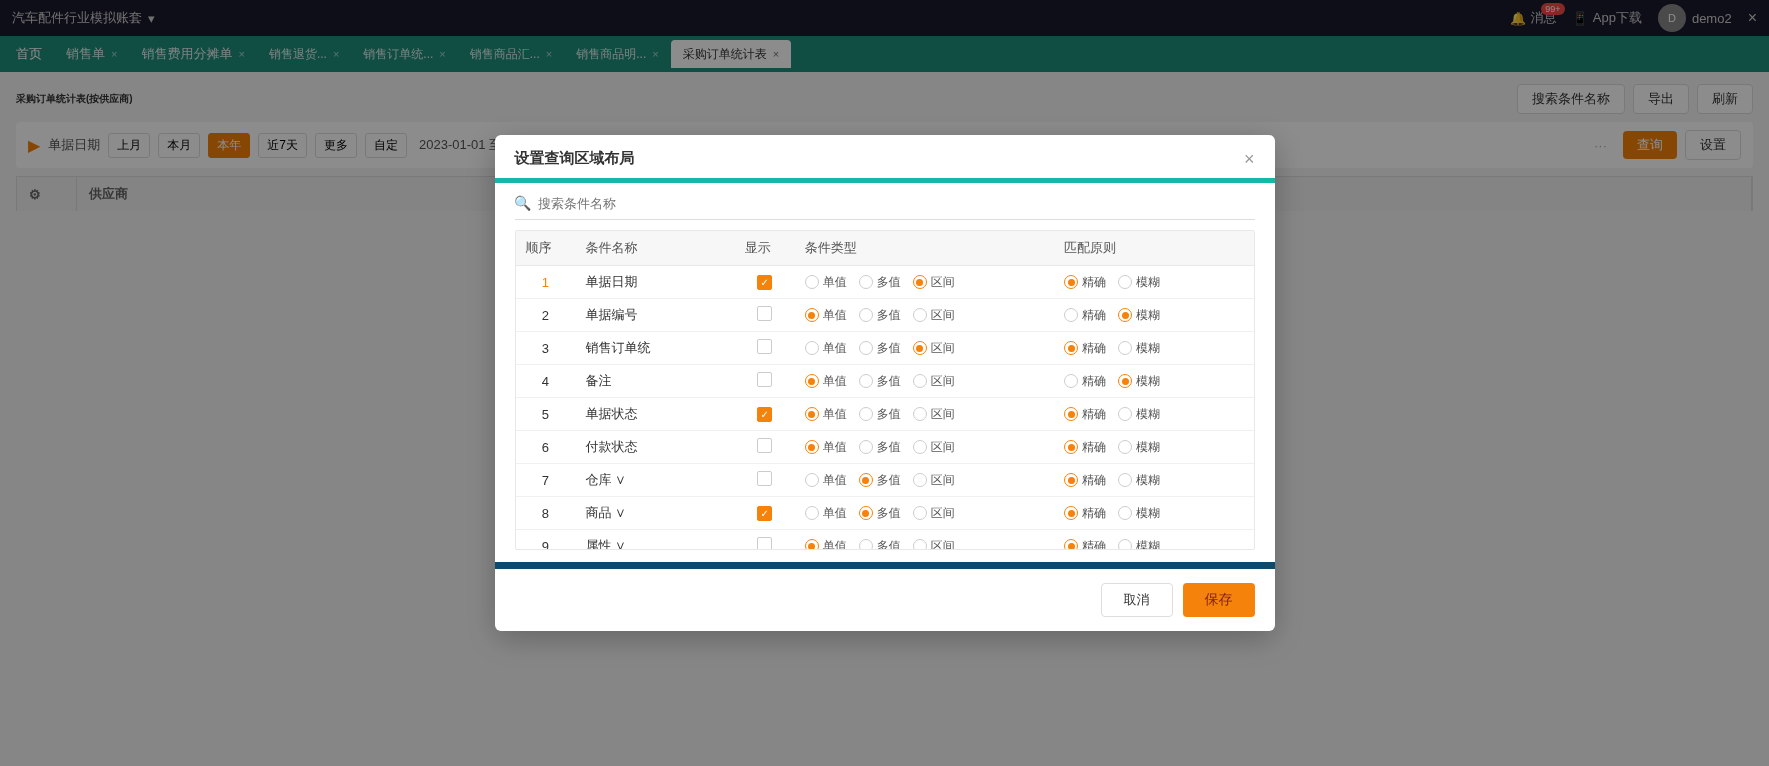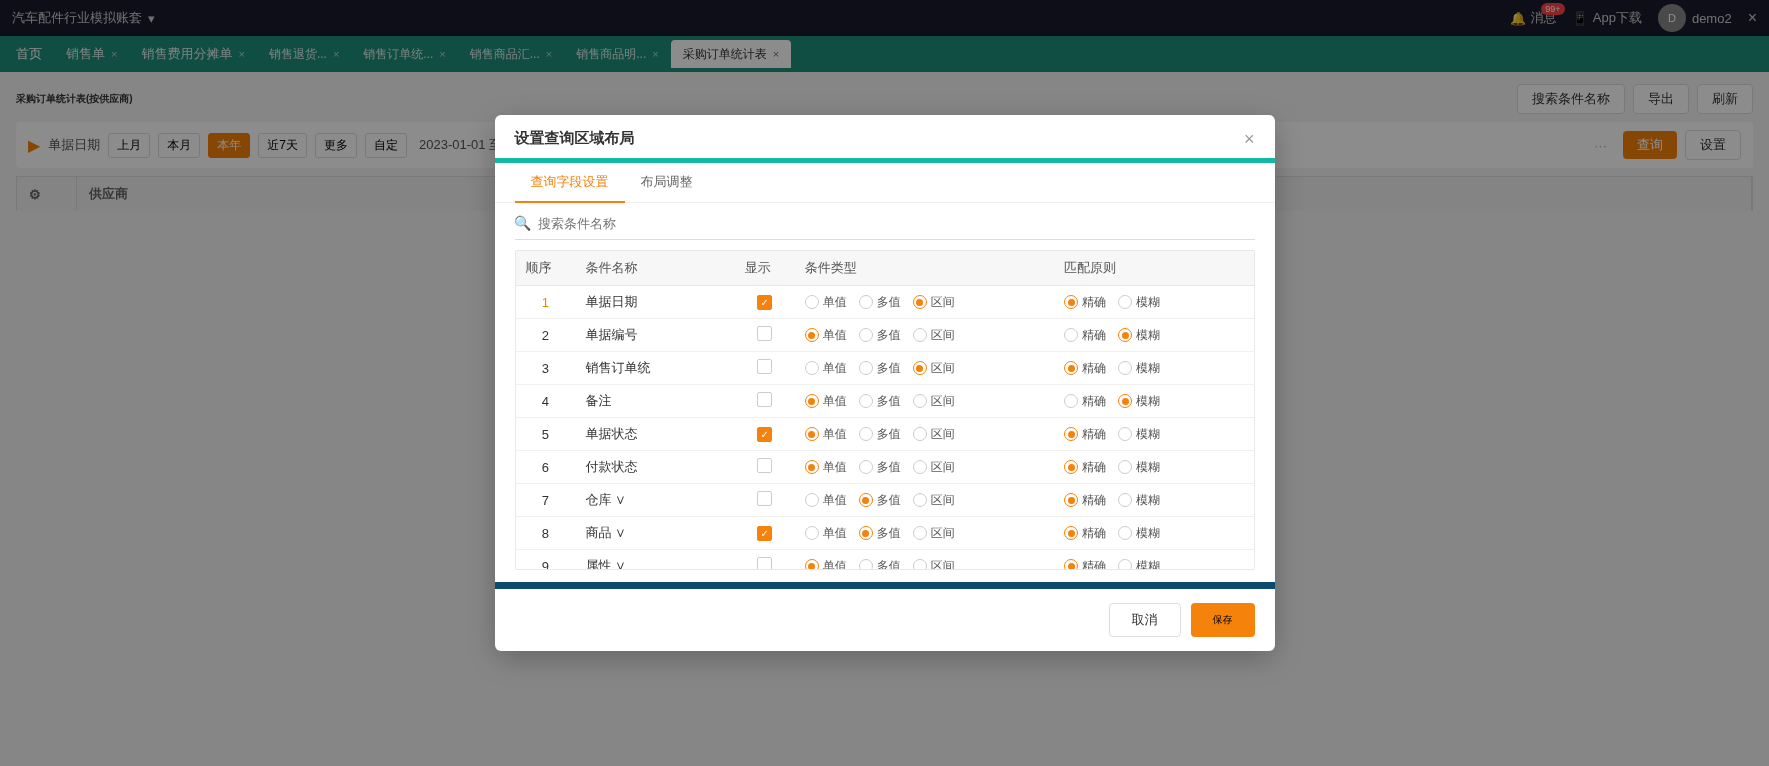--- a/index.html
+++ b/index.html
@@ -291,26 +291,26 @@
       background: white;
       color: #333;
       border: 1px solid #ddd;
       border-radius: 4px;
       padding: 7px 22px;
       cursor: pointer;
       font-size: 13px;
     }
     .btn-save {
       background: #f5820a;
-      color: #000000;
+      color: #7f1d1d;
       border: none;
       border-radius: 4px;
       padding: 7px 22px;
       cursor: pointer;
-      font-size: 10px;
+      font-size: 14px;
     }
     .notification-wrap { position: relative; display: inline-flex; align-items: center; }
     .notif-badge {
       position: absolute;
       top: -6px; right: -8px;
       background: #ff4444;
       color: white;
       font-size: 9px;
       border-radius: 8px;
       padding: 1px 4px;
@@ -410,28 +410,20 @@
 </div>
 
 <div class="overlay">
   <div class="dialog">
 
     <div class="dialog-header">
       <span class="dialog-title">设置查询区域布局</span>
       <button class="dialog-close">×</button>
     </div>
 
-    <div class="dialog-tabs">
-      <div class="dialog-tab active">
-        <span>查询字段设置</span>
-      </div>
-      <div class="dialog-tab">
-        <span>布局调整</span>
-      </div>
-    </div>
 
     <div class="dialog-body">
 
       <div class="search-bar">
         <span class="search-icon-wrap">🔍</span>
         <input type="text" style="border: none; outline: none; font-size: 13px; color: rgb(153, 153, 153); width: 200px;" placeholder="搜索条件名称">
       </div>
 
       <div class="table-scroll">
         <table class="data-table">

